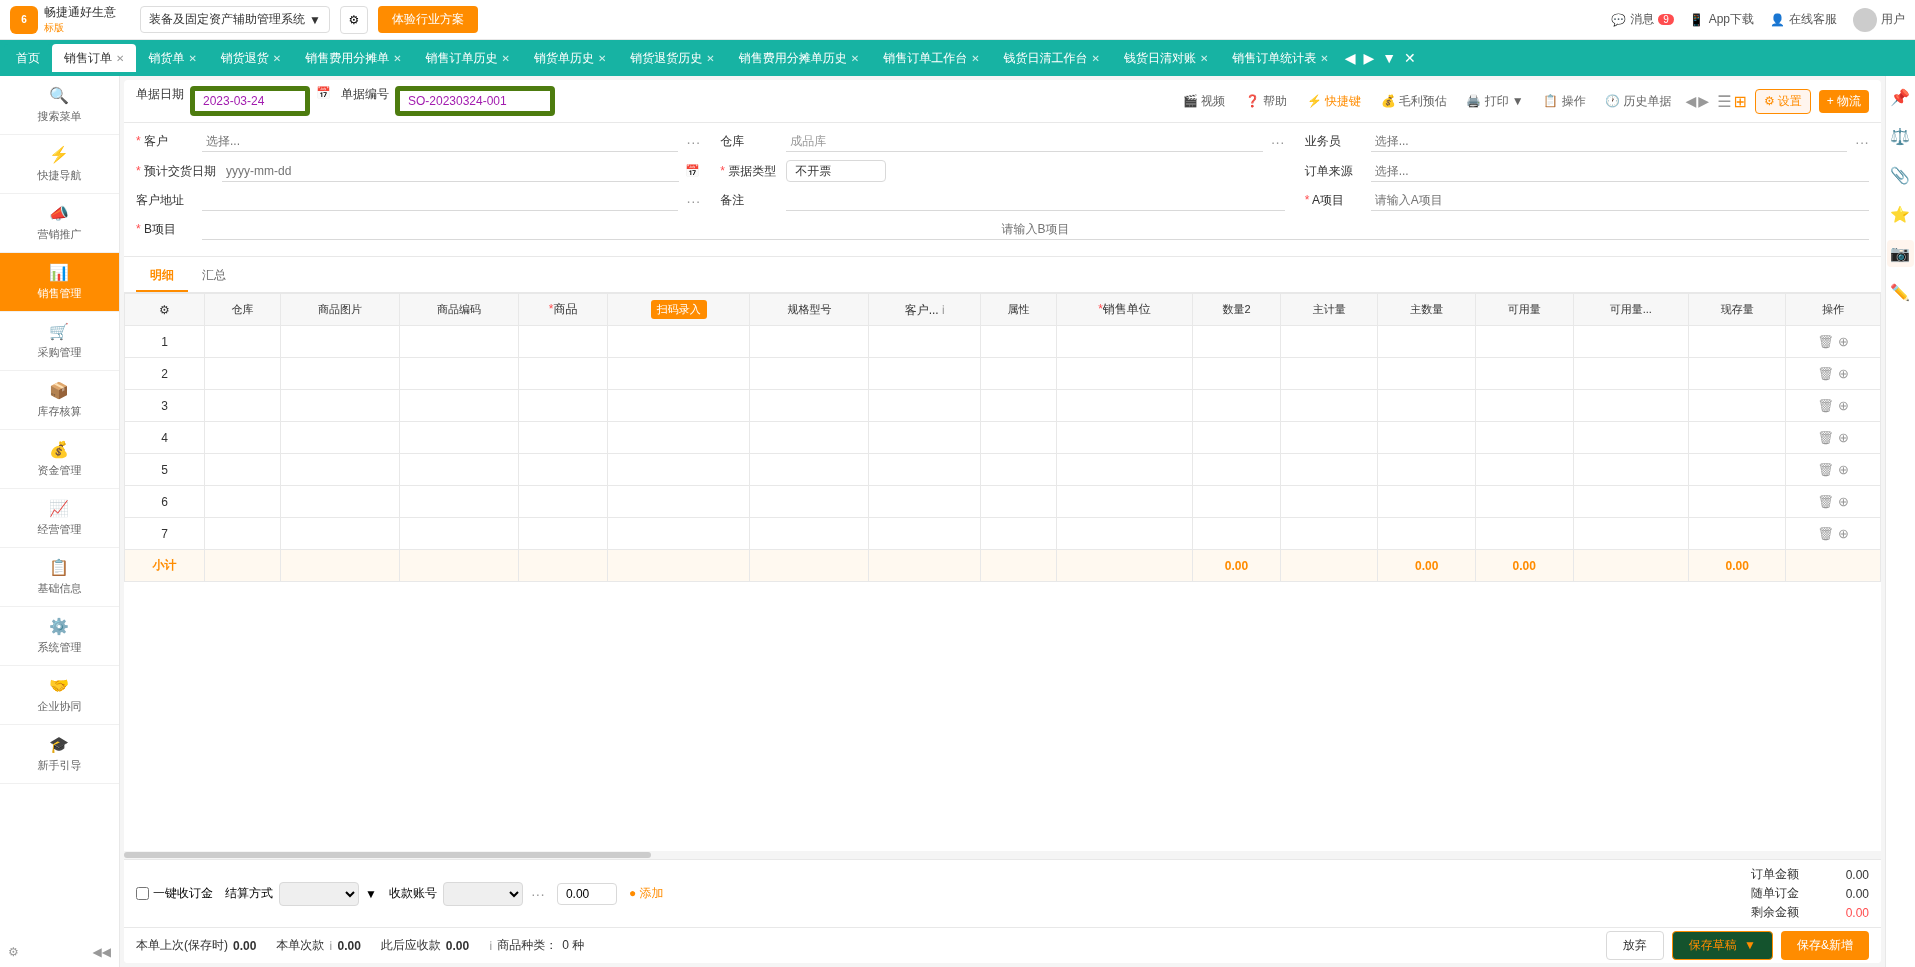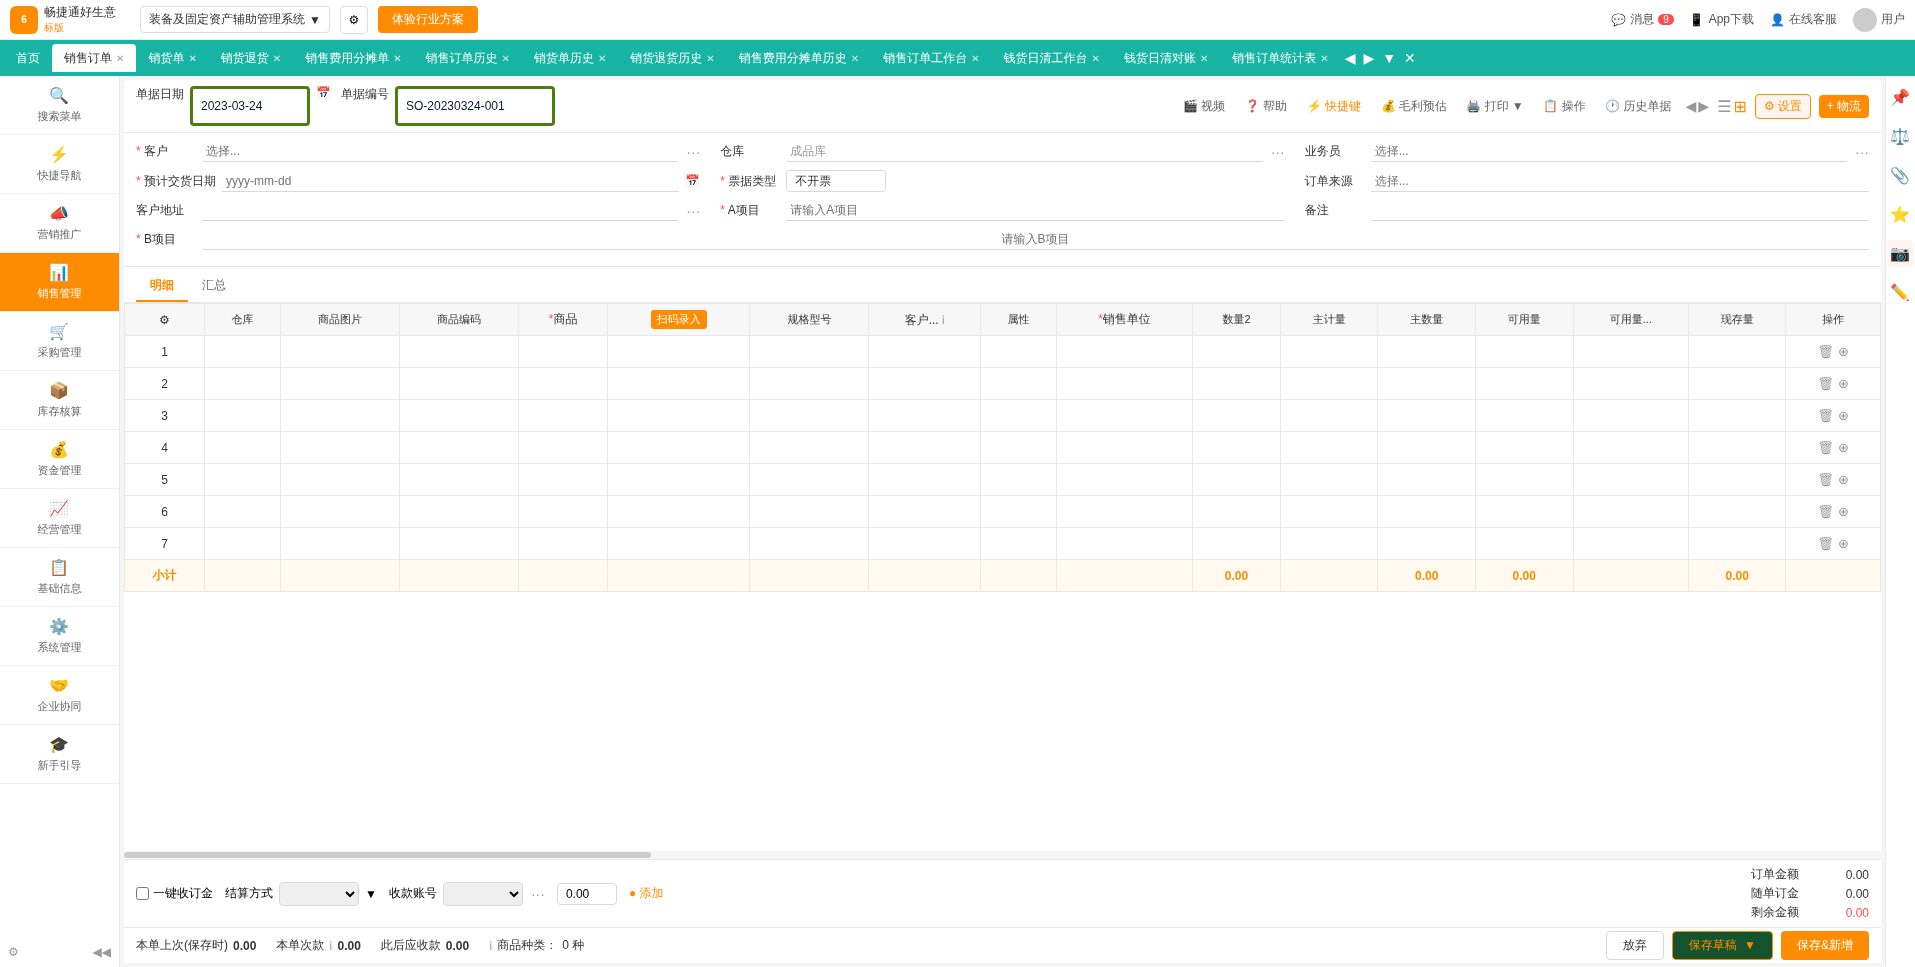--- a/index.html
+++ b/index.html
@@ -123,23 +123,23 @@
     .toolbar-row {
       display: flex; align-items: center;
       padding: 6px 12px;
       border-bottom: 1px solid #e8e8e8;
       gap: 10px;
       flex-wrap: wrap;
     }
     .field-group { display: flex; align-items: flex-start; gap: 6px; }
     .field-label { color: #333; white-space: nowrap; }
     .field-input {
-      border: 3px solid #4d7c0f; border-radius: 4px;
-      padding: 10px 8px; min-width: 120px; background: #fff;
-      color: #0f172a; outline: none;
+      border: 5px solid #4d7c0f; border-radius: 4px;
+      padding: 3px 8px; min-width: 120px; background: #fff;
+      color: #a21caf; outline: none;
     }
     .action-btns { margin-left: auto; display: flex; gap: 8px; align-items: center; }
     .action-btn { 
       display: flex; align-items: center; gap: 3px;
       cursor: pointer; color: #666; font-size: 12px;
       padding: 3px 6px; border-radius: 3px;
     }
     .action-btn.settings { 
       background: #fff5ee; border: 1px solid #ff8c00; color: #ff8c00;
       border-radius: 4px; padding: 3px 8px;
@@ -541,26 +541,26 @@
             <input class="form-input" type="text" style="width: 150px;" placeholder="选择...">
           </div>
         </div>
         <div class="form-row">
           <div class="form-cell">
             <span class="form-cell-label">客户地址</span>
             <input class="form-input" type="text" style="width: 280px;">
             <span class="dots-btn">···</span>
           </div>
           <div class="form-cell">
+            <span class="form-cell-label">备注</span>
+            <input class="form-input" type="text" style="width: 280px;">
+          </div>
+          <div class="form-cell">
             <span class="form-cell-label required">A项目</span>
             <input class="form-input" type="text" style="width: 200px;" placeholder="请输入A项目">
-          </div>
-          <div class="form-cell">
-            <span class="form-cell-label">备注</span>
-            <input class="form-input" type="text" style="width: 280px;">
           </div>
         </div>
         <div class="form-row">
           <div class="form-cell">
             <span class="form-cell-label required">B项目</span>
             <input class="form-input" type="text" style="width: 300px; text-align: center;" placeholder="请输入B项目">
           </div>
         </div>
       </div>
 

